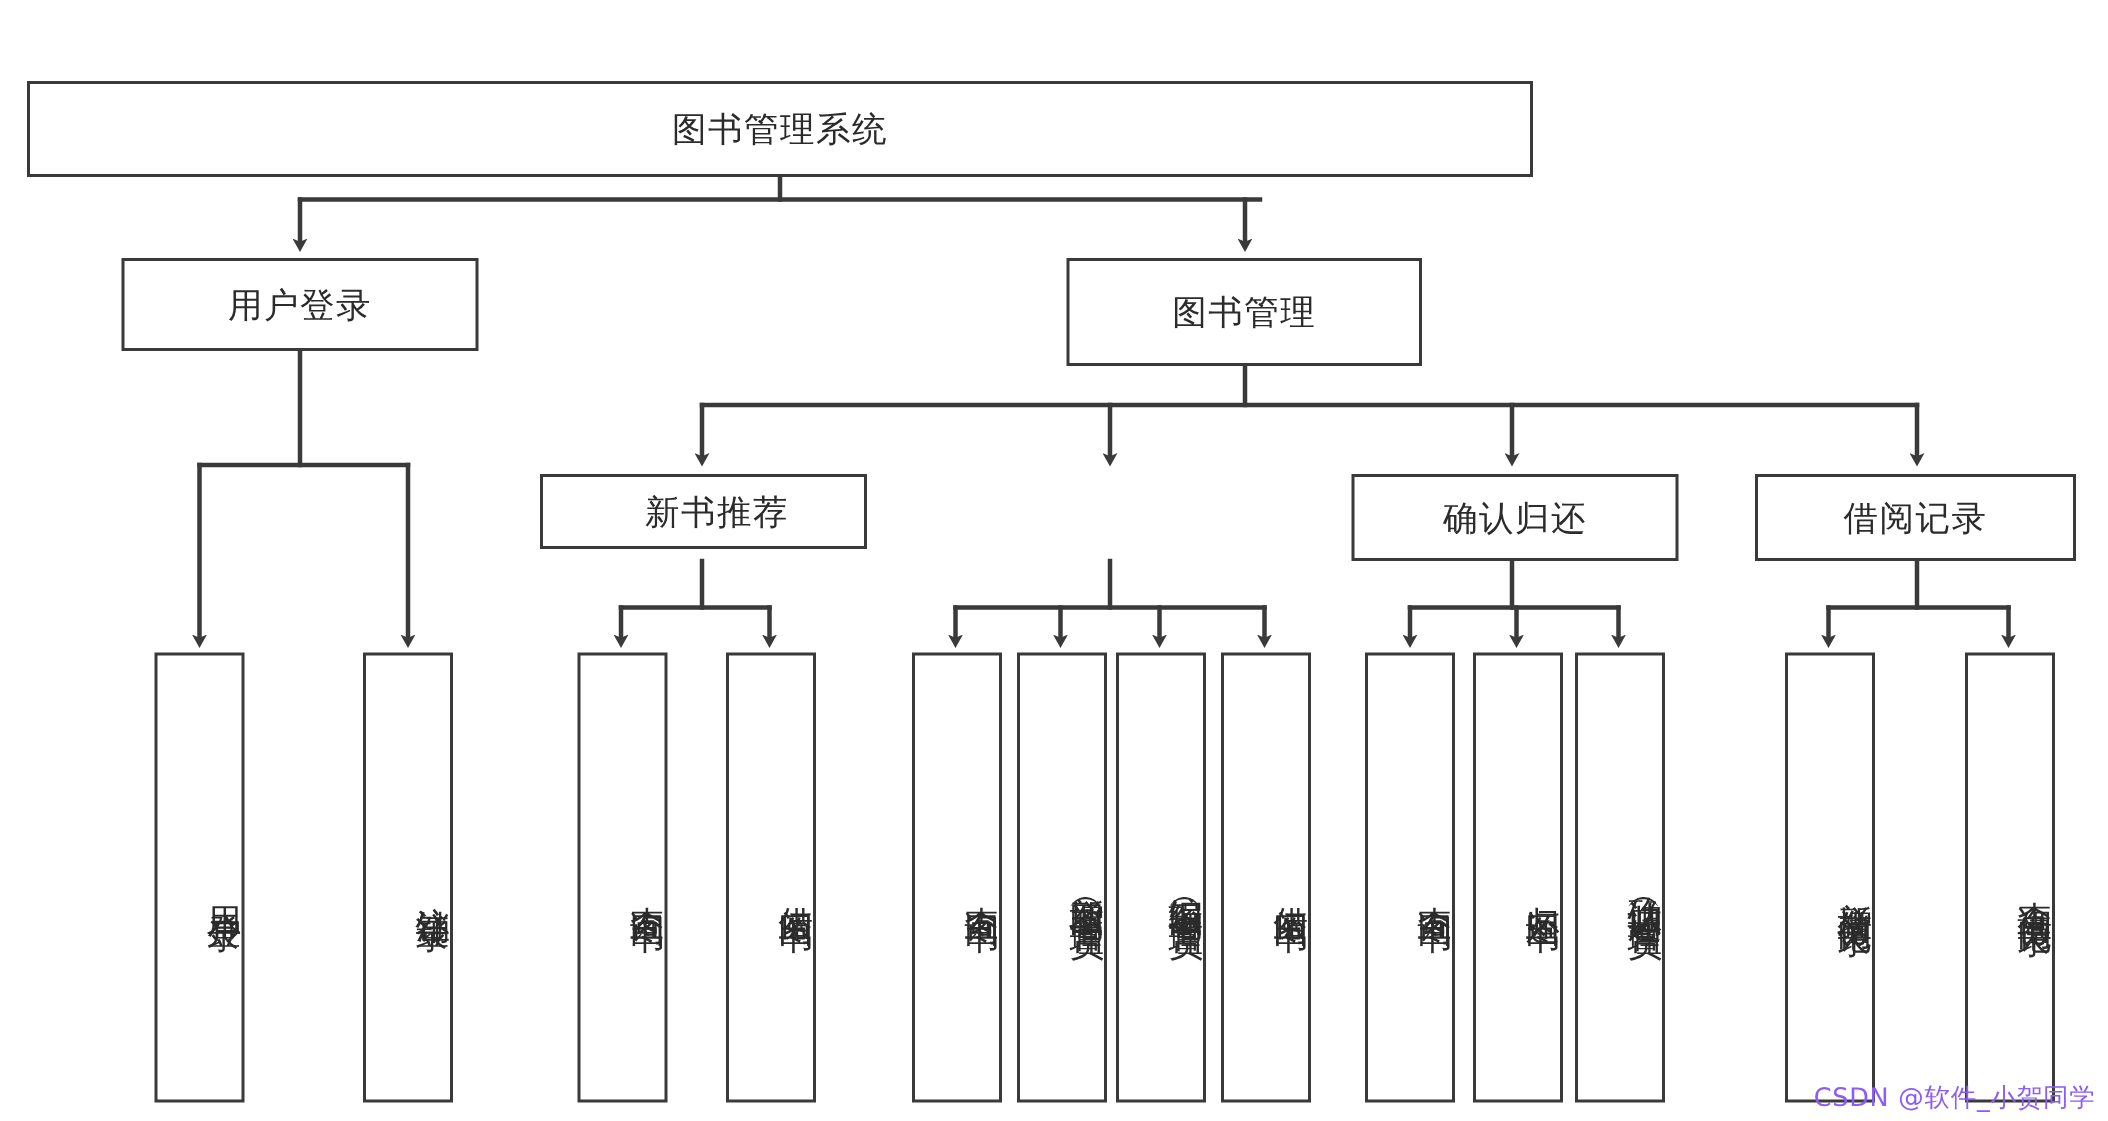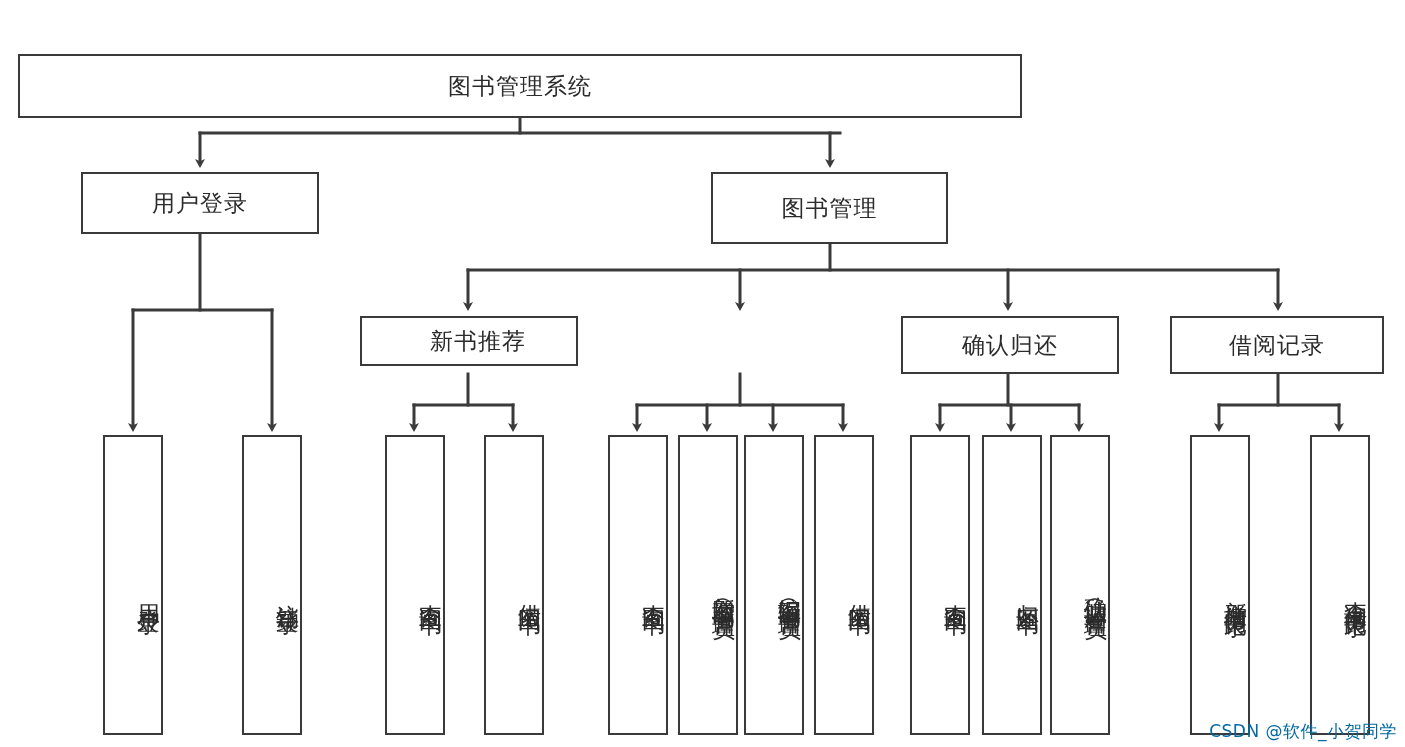--- a/index.html
+++ b/index.html
@@ -8,21 +8,21 @@
   #stage{position:relative;width:1405px;height:747px;background:#fff;}
   svg#wires{position:absolute;left:0;top:0;width:1405px;height:747px;}
   .node{position:absolute;box-sizing:border-box;background:#ffffff;
         border:2.5px solid #3a3a3a;display:flex;align-items:center;
         justify-content:center;color:#2b2b2b;}
   .node.h{font-size:23px;letter-spacing:1px;}
   .node.v{writing-mode:vertical-rl;text-orientation:upright;
           font-size:23px;letter-spacing:3px;padding-top:14px;
           align-items:flex-start;justify-content:center;line-height:1.05;}
   #watermark{position:absolute;right:8px;bottom:4px;font-size:17px;
-             color:#0369a1;white-space:nowrap;letter-spacing:.5px;}
+             color:#8b5cf6;white-space:nowrap;letter-spacing:.5px;}
 </style>
 </head>
 <body>
 
 <div id="stage">
 
   <svg id="wires" viewBox="0 0 1405 747" xmlns="http://www.w3.org/2000/svg">
     <defs>
       <marker id="arw" markerWidth="10" markerHeight="10" refX="1" refY="5" orient="auto" markerUnits="userSpaceOnUse">
         <path d="M0,0 L9,5 L0,10 L2.2,5 Z" fill="#3a3a3a"></path>

